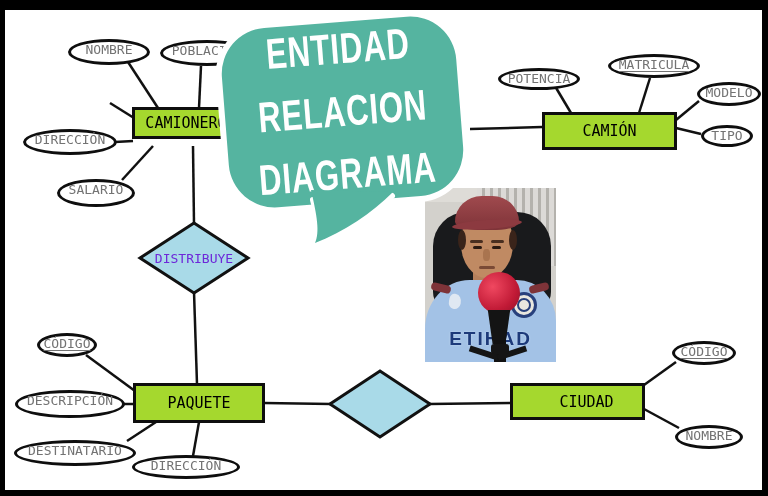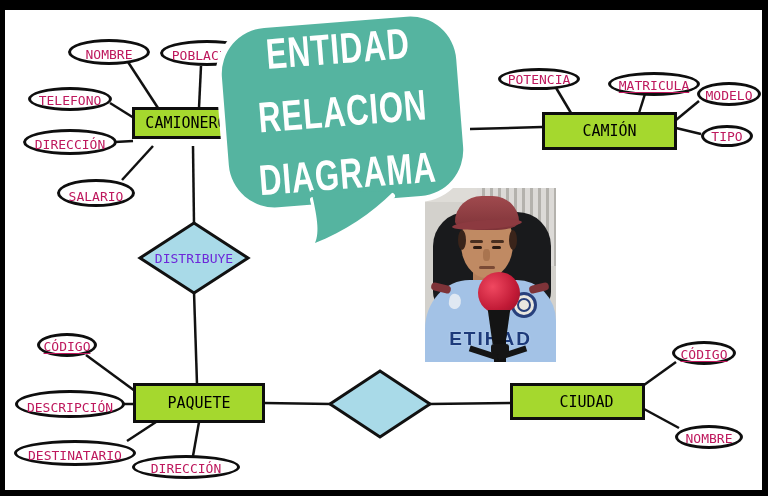--- a/index.html
+++ b/index.html
@@ -3,22 +3,22 @@
 <meta charset="utf-8">
 <style>
   html,body{margin:0;padding:0;background:#000;}
   #stage{
     position:relative;width:768px;height:496px;background:#ffffff;
     overflow:hidden;font-family:"DejaVu Sans Mono", monospace;
   }
   
   .ellipse{
     position:absolute;background:#ffffff;border:3px solid #0e0e0e;border-radius:50%;
-    display:flex;align-items:flex-end;justify-content:center;z-index:2;
-    font-size:13px;color:#be185d;white-space:nowrap;box-sizing:border-box;
+    display:flex;align-items:flex-start;justify-content:center;z-index:2;
+    font-size:13px;color:#737373;white-space:nowrap;box-sizing:border-box;
   }
   .ellipse .key{text-decoration:underline;text-underline-offset:2px;}
   .entity{
     position:absolute;background:#a5d82e;border:3px solid #0e0e0e;z-index:2;
     display:flex;align-items:center;justify-content:center;
     font-size:15px;color:#000;white-space:nowrap;box-sizing:border-box;overflow:hidden;
   }
   .diamond-label{
     position:absolute;z-index:2;display:flex;align-items:center;justify-content:center;
     font-size:13px;color:#6d28d9;white-space:nowrap;
@@ -141,33 +141,30 @@
   <div class="entity" style="left:510px;top:383px;width:135px;height:37px;padding-left:18px;">
     <span>CIUDAD</span>
   </div>
 
   <div class="ellipse" style="left:68px;top:39px;width:82px;height:26px;">
     <span>NOMBRE</span>
     </div>
   <div class="ellipse" style="left:160px;top:40px;width:94px;height:26px;">
     <span>POBLACION</span>
     </div>
-  <div class="ellipse" style="left:28px;top:87px;width:84px;height:24px;">
-    <span>TELEFONO</span>
-    </div>
   <div class="ellipse" style="left:23px;top:129px;width:94px;height:26px;">
     <span>DIRECCIÓN</span>
     </div>
   <div class="ellipse" style="left:57px;top:179px;width:78px;height:28px;">
     <span>SALARIO</span>
     </div>
   <div class="ellipse" style="left:498px;top:55px;width:82px;height:22px;margin-top:13px;">
     <span>POTENCIA</span>
     </div>
-  <div class="ellipse" style="left:608px;top:72px;width:92px;height:24px;">
+  <div class="ellipse" style="left:608px;top:54px;width:92px;height:24px;">
     <span class="key">MATRICULA</span>
     </div>
   <div class="ellipse" style="left:697px;top:82px;width:64px;height:24px;">
     <span>MODELO</span>
     </div>
   <div class="ellipse" style="left:701px;top:125px;width:52px;height:22px;">
     <span>TIPO</span>
     </div>
   <div class="ellipse" style="left:37px;top:333px;width:60px;height:24px;">
     <span class="key">CÓDIGO</span>

